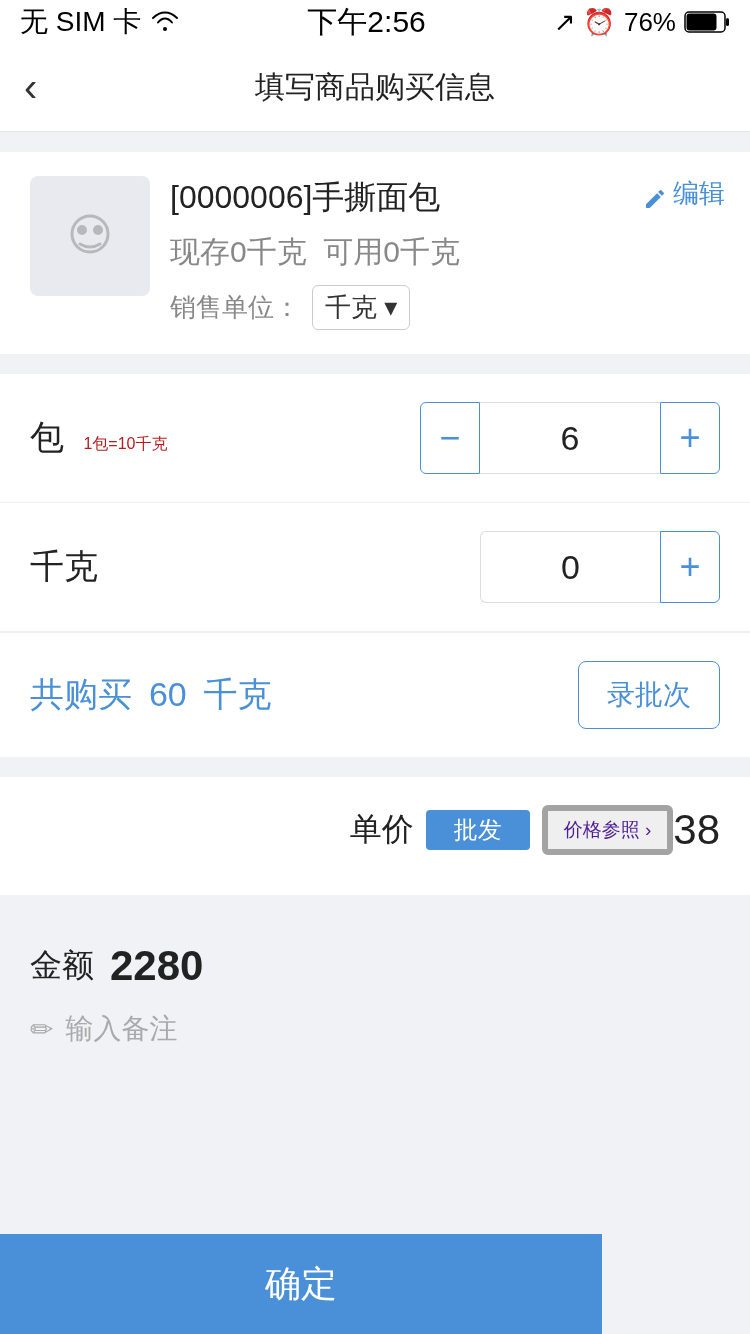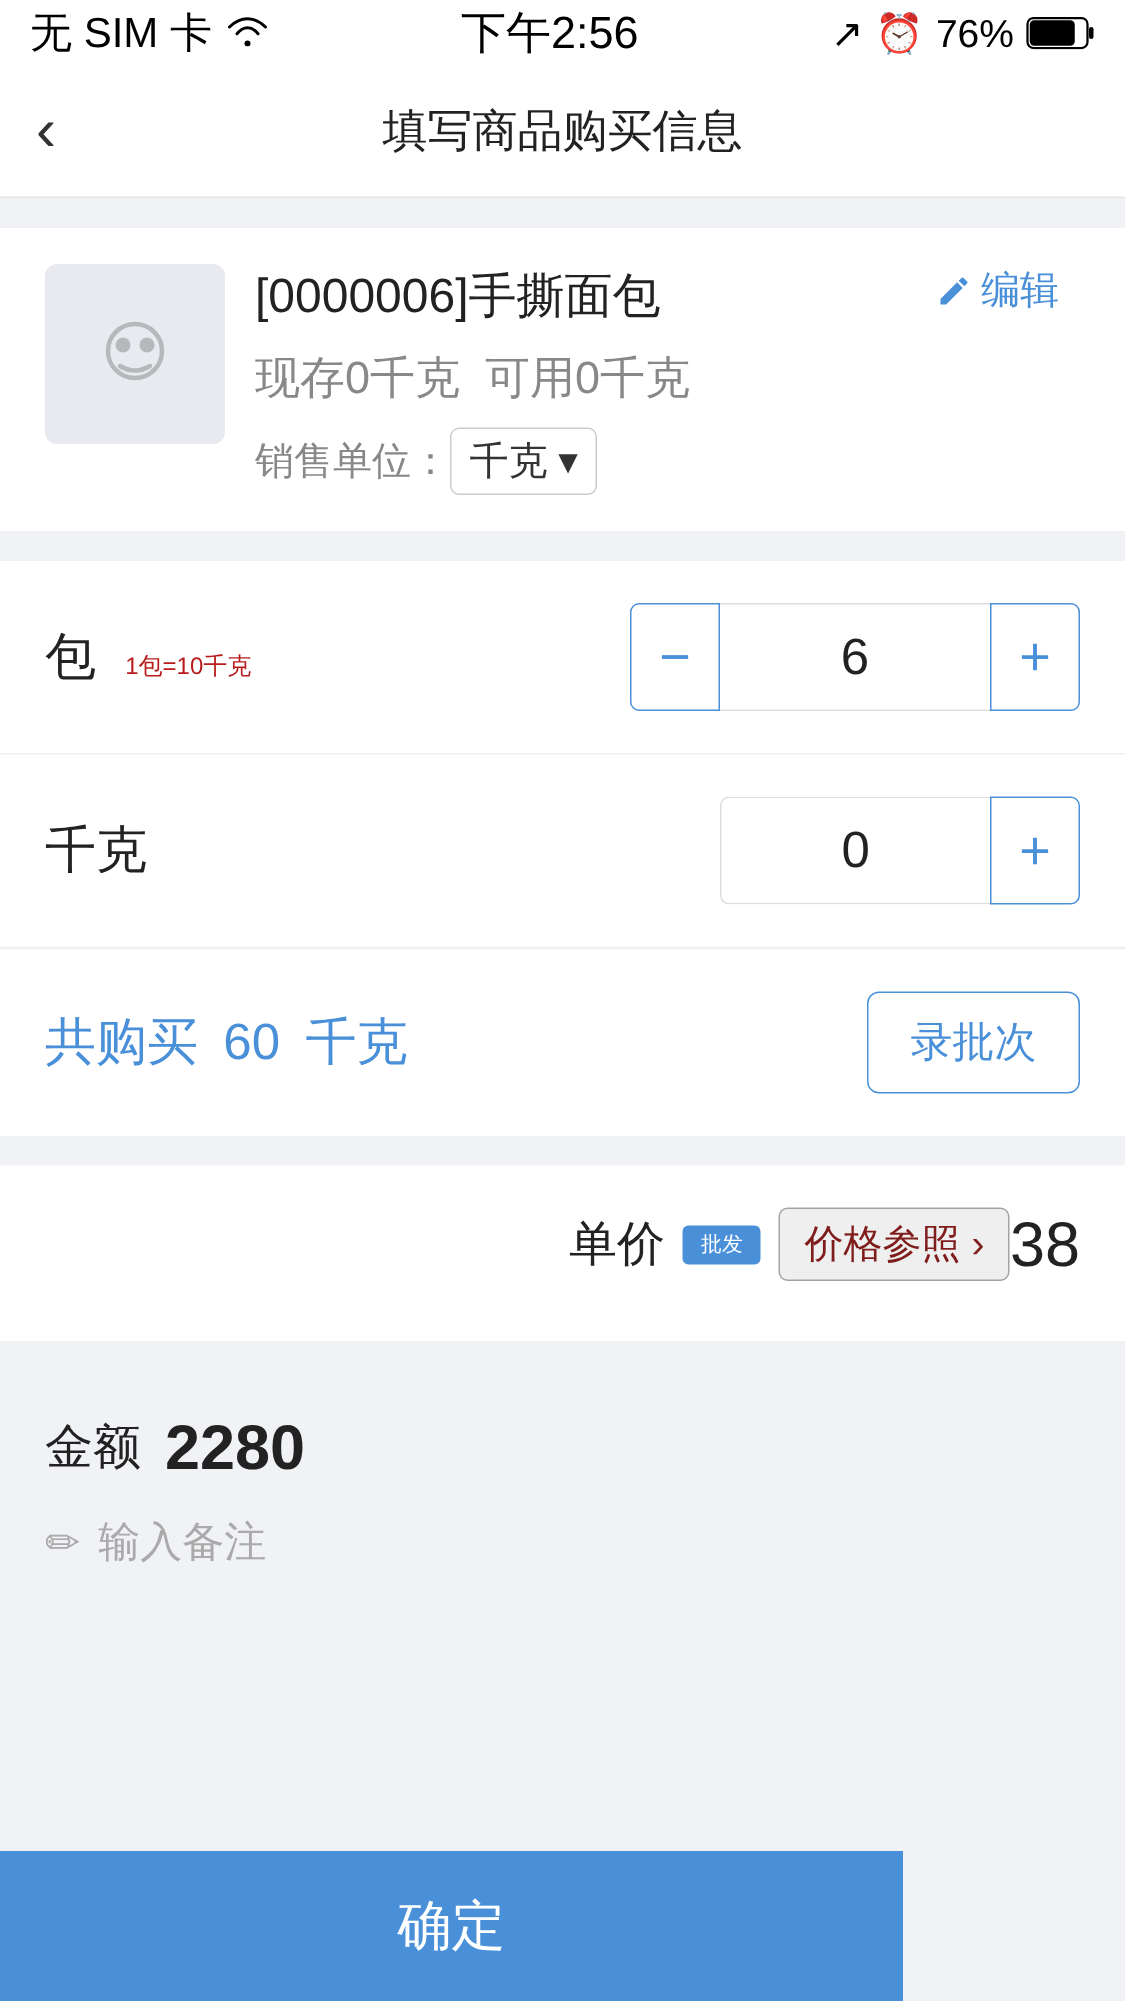--- a/index.html
+++ b/index.html
@@ -68,40 +68,40 @@
       border-radius: 8px;
       display: flex;
       align-items: center;
       justify-content: center;
       flex-shrink: 0;
     }
     .product-thumb svg { width: 60px; height: 60px; opacity: 0.5; }
     .product-info { flex: 1; }
     .product-name { font-size: 32px; color: #222; font-weight: 500; margin-bottom: 12px; }
     .product-stock { font-size: 30px; color: #888; margin-bottom: 12px; }
-    .product-unit { font-size: 26px; color: #888; display: flex; align-items: center; gap: 0; }
+    .product-unit { font-size: 26px; color: #888; display: flex; align-items: center; gap: 12px; }
     .unit-select {
       border: 1px solid #ccc;
       border-radius: 6px;
       padding: 4px 12px;
       font-size: 26px;
       color: #333;
       background: #fff;
       display: flex;
       align-items: center;
       gap: 6px;
     }
     .edit-btn {
       position: absolute;
       top: 24px;
-      right: 44px;
+      right: 25px;
       color: #4a90d9;
       font-size: 26px;
       display: flex;
-      align-items: center;
+      align-items: flex-end;
       gap: 6px;
     }
 
     
     .qty-section {
       background: #fff;
       margin-top: 20px;
     }
     .qty-row {
       display: flex;
@@ -177,30 +177,30 @@
     .price-row {
       display: flex;
       align-items: center;
       justify-content: flex-end;
       margin-bottom: 12px;
     }
     .price-label { font-size: 32px; color: #222; display: flex; align-items: center; gap: 12px; }
     .price-tag {
       background: #4a90d9;
       color: #fff;
-      font-size: 14px;
-      padding: 4px 12px;
+      font-size: 24px;
+      padding: 4px 28px;
       border-radius: 4px;
     }
     .price-ref-btn {
-      border: 1px solid #a3a3a3;
+      border: 6px solid #a3a3a3;
       border-radius: 6px;
       padding: 6px 16px;
-      color: #7f1d1d;
-      font-size: 26px;
+      color: #4c1d95;
+      font-size: 19px;
       display: flex;
       align-items: center;
       gap: 4px;
       cursor: pointer;
     }
     .price-value { font-size: 42px; color: #222; font-weight: 400; }
 
     
     .amount-section {
       background: #f0f2f5;

